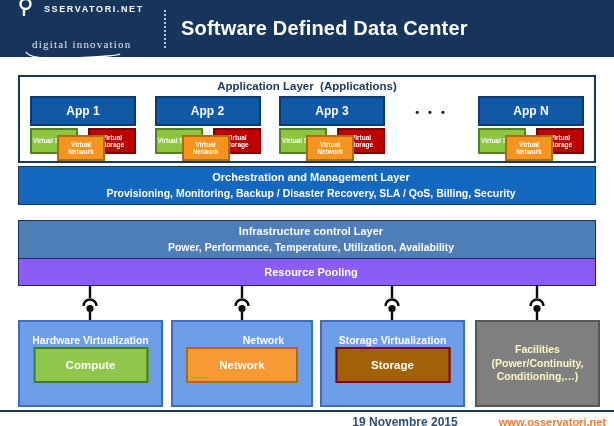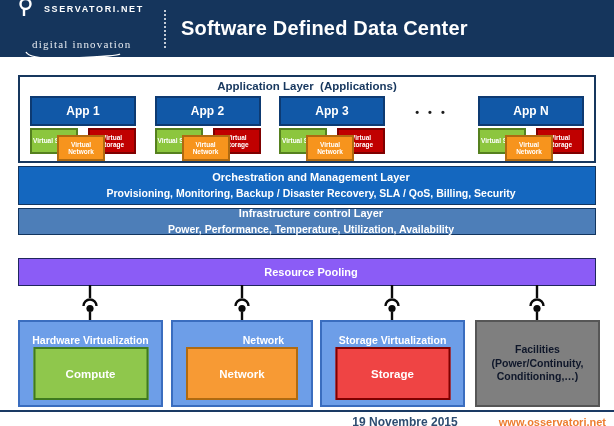--- a/index.html
+++ b/index.html
@@ -25,39 +25,39 @@
   .app-box{height:30px;background:#1158a7;border:2px solid #0d3a72;box-sizing:border-box;display:flex;align-items:center;justify-content:center;color:#fff;font-size:12px;font-weight:bold;}
   .virtual-stack{position:relative;height:34px;margin-top:2px;}
   .vb{position:absolute;width:48px;height:26px;box-sizing:border-box;display:flex;align-items:center;justify-content:center;text-align:center;color:#fff;font-size:6.5px;font-weight:bold;line-height:1.15;}
   .vb-server{left:0;top:0;background:#8cc63e;border:2px solid #55801f;z-index:1;}
   .vb-network{left:27px;top:7px;background:#f7941d;border:2px solid #b06a10;z-index:3;}
   .vb-storage{left:58px;top:0;background:#c00000;border:2px solid #7f0000;z-index:2;}
   .ellipsis{width:56px;text-align:center;margin-top:10px;font-size:11px;font-weight:bold;color:#1a1a1a;letter-spacing:3px;}
   
   .layer{position:absolute;left:18px;width:578px;box-sizing:border-box;display:flex;flex-direction:column;align-items:center;justify-content:center;color:#fff;text-align:center;padding-left:8px;}
   .orchestration{top:166px;height:39px;background:#1467bf;border:1.5px solid #12355f;}
-  .infrastructure{top:208px;height:27px;background:#4d7eb8;border:1.5px solid #12355f;}
+  .infrastructure{top:220px;height:39px;background:#4d7eb8;border:1.5px solid #12355f;}
   .pooling{top:258px;height:28px;background:#8b5cf6;border:1.5px solid #20265e;}
   .layer-line1{font-size:11px;font-weight:bold;line-height:1.45;}
   .layer-line2{font-size:10.5px;font-weight:bold;line-height:1.35;}
   .pooling .layer-line1{line-height:1;}
   
   .connector{position:absolute;top:285px;width:20px;height:36px;}
   .apis-label{position:absolute;left:250px;top:296px;width:150px;text-align:center;font-size:11px;font-weight:bold;font-style:italic;color:#111;}
   
   .vz-box{position:absolute;top:320px;height:87px;background:#6d9ee8;border:2px solid #3a6dbf;box-sizing:border-box;}
   .vz-title{margin-top:12px;text-align:center;font-size:10.5px;font-weight:bold;color:#fff;}
-  .vz-inner{position:absolute;left:50%;transform:translateX(-50%);top:25px;height:53px;box-sizing:border-box;display:flex;align-items:center;justify-content:center;color:#fff;font-size:11.5px;font-weight:bold;}
+  .vz-inner{position:absolute;left:50%;transform:translateX(-50%);top:25px;height:36px;box-sizing:border-box;display:flex;align-items:center;justify-content:center;color:#fff;font-size:11.5px;font-weight:bold;}
   .vz-hardware{left:18px;width:145px;}
   .vz-network{left:171px;width:142px;padding-left:43px;}
   .vz-storage{left:320px;width:145px;}
   .inner-compute{width:115px;background:#8fc74c;border:2px solid #3f7a1f;}
   .inner-network{width:112px;background:#f79a34;border:2px solid #b06a10;}
-  .inner-storage{width:115px;background:#ef4444;border:2px solid #7f0000;}
-  .vz-facilities{left:475px;width:125px;background:#7f7f7f;border:2px solid #565656;display:flex;flex-direction:column;align-items:center;justify-content:center;color:#0f172a;text-align:center;}
+  .inner-storage{width:115px;background:#a16207;border:2px solid #7f0000;}
+  .vz-facilities{left:475px;width:125px;background:#7f7f7f;border:2px solid #565656;display:flex;flex-direction:column;align-items:center;justify-content:center;color:#fef9c3;text-align:center;}
   .fac-title{font-size:10.5px;font-weight:bold;line-height:1.3;}
   .fac-sub{font-size:10.5px;font-weight:bold;line-height:1.3;width:112px;}
   
   .footer-rule{position:absolute;left:0;top:410px;width:614px;height:2px;background:#1a3a64;}
   .footer-date{position:absolute;left:300px;top:415px;width:210px;text-align:center;font-size:12px;font-weight:bold;color:#2e4d71;}
   .footer-url{position:absolute;right:8px;top:416px;font-size:11px;font-weight:bold;color:#ed7d31;text-decoration:none;}
 </style>
 </head>
 <body>
 

